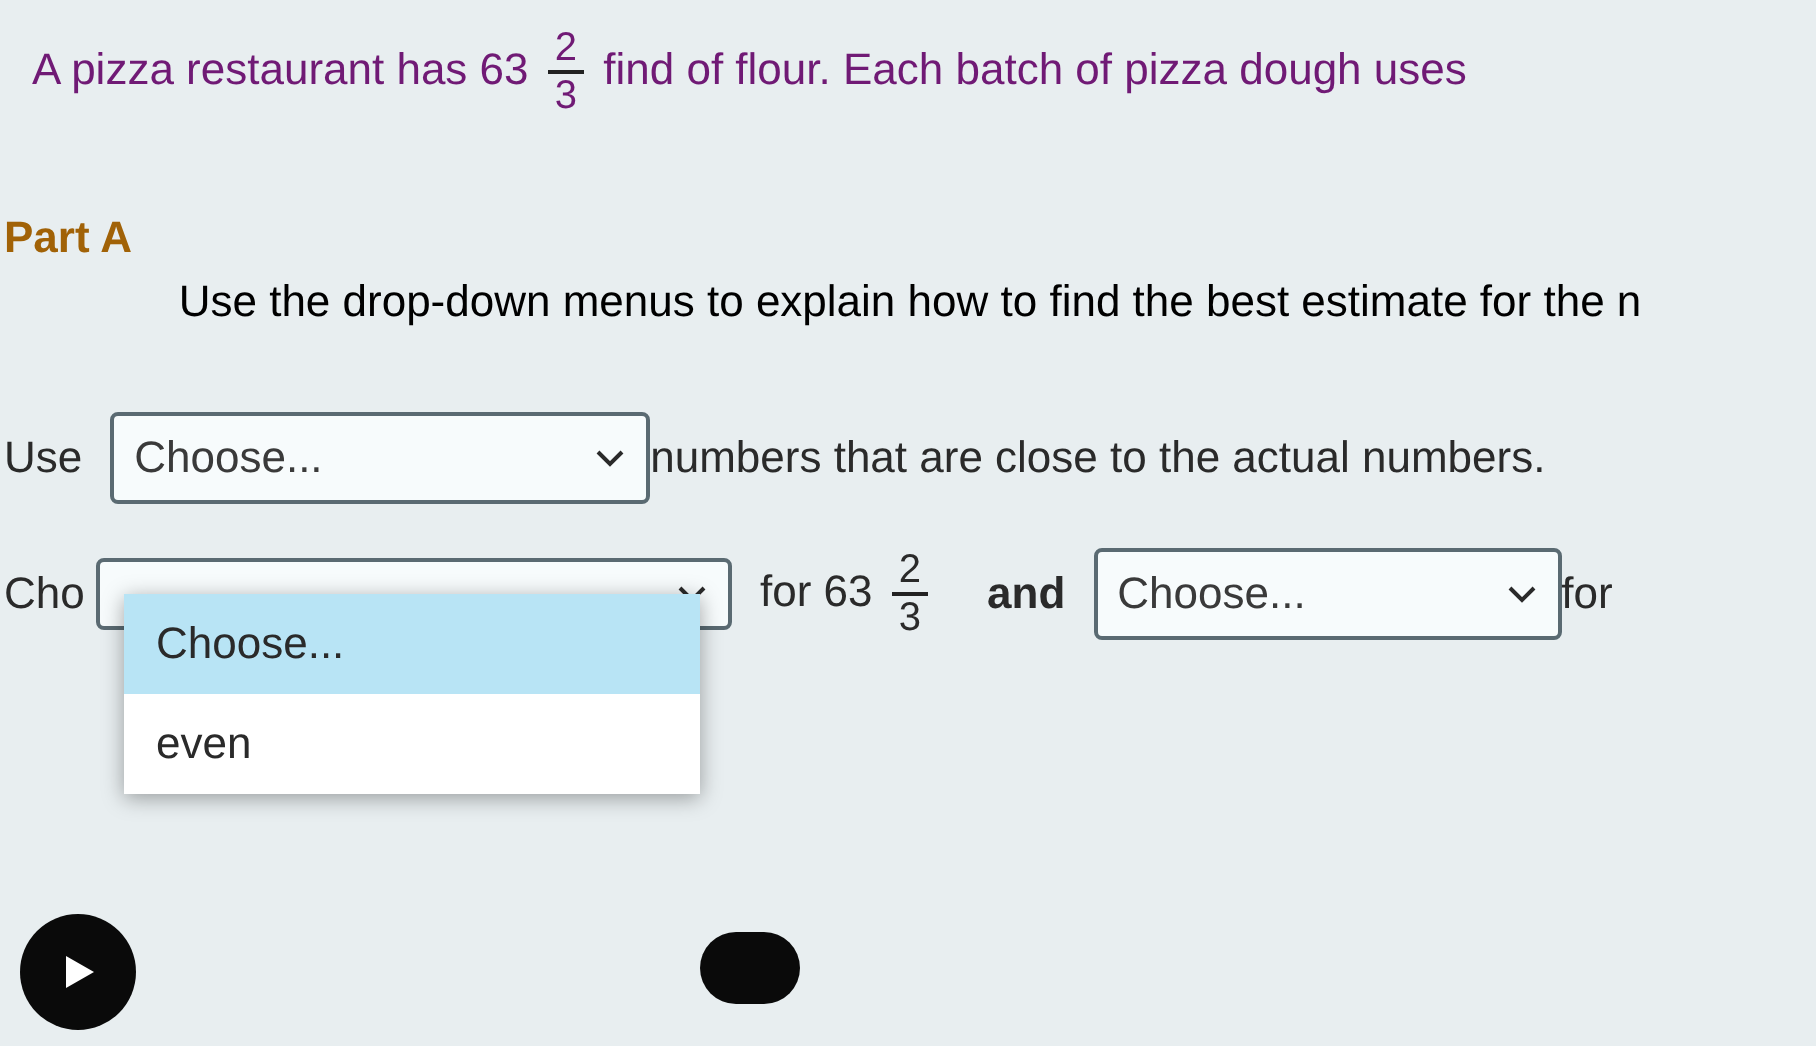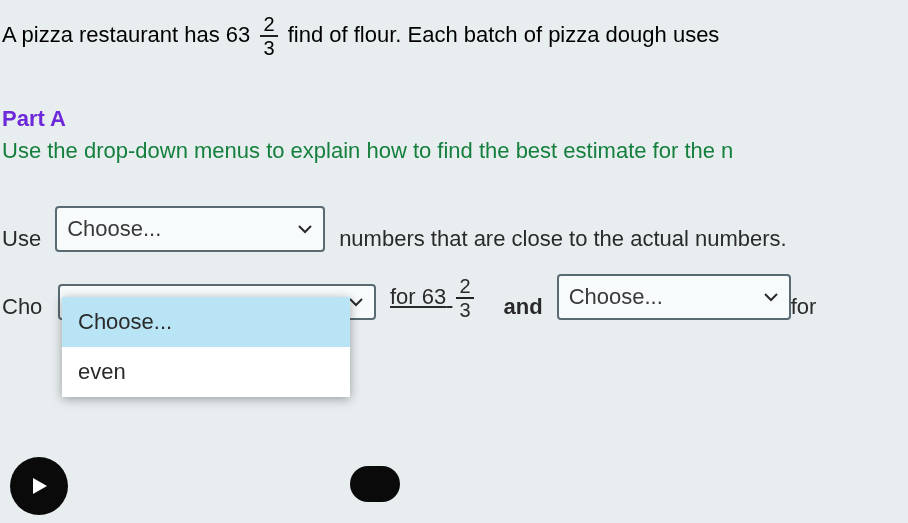--- a/index.html
+++ b/index.html
@@ -11,22 +11,22 @@
       font-family: Arial, Helvetica, sans-serif;
       background: #e8eef0;
       width: 908px;
       height: 523px;
       overflow: hidden;
       position: relative;
       color: #2a2a2a;
     }
     .problem-text {
       font-size: 22px;
-      padding: 14px 0 0 2px;
-      color: #000000;
+      padding: 14px 0 0 16px;
+      color: #701a75;
     }
     .fraction {
       display: inline-block;
       text-align: center;
       vertical-align: middle;
       font-size: 20px;
       line-height: 1;
       margin: 0 4px;
     }
     .fraction .num {
@@ -35,45 +35,46 @@
       padding: 0 3px 1px 3px;
     }
     .fraction .den {
       display: block;
       padding: 1px 3px 0 3px;
     }
     .part-label {
       font-weight: bold;
       font-size: 22px;
       margin: 48px 0 6px 2px;
-      color: #6d28d9;
+      color: #a16207;
     }
     .instruction {
       font-size: 22px;
-      color: #15803d;
+      color: #000000;
       margin: 0 0 0 2px;
+      text-align: center;
     }
     .row {
       display: flex;
-      align-items: flex-end;
+      align-items: center;
       margin-left: 2px;
       font-size: 22px;
       color: #2a2a2a;
     }
     .row1 {
       margin-top: 42px;
     }
     .row2 {
       margin-top: 22px;
     }
     .label-use {
       margin-right: 14px;
     }
     .label-cho {
-      margin-right: 10px;
+      margin-right: 0;
       width: 46px;
     }
     .select-box {
       border: 2px solid #5a6a72;
       background: #f7fbfc;
       border-radius: 4px;
       padding: 8px 10px;
       font-size: 22px;
       color: #3a3a3a;
       display: flex;
@@ -94,25 +95,24 @@
       width: 16px;
       height: 16px;
       flex-shrink: 0;
     }
     .chevron svg {
       width: 16px;
       height: 16px;
       display: block;
     }
     .after-text {
-      margin-left: 14px;
+      margin-left: 0;
     }
     .for-text {
       margin: 0 12px 0 14px;
-      text-decoration: underline;
     }
     .and-text {
       margin: 0 14px;
       font-weight: bold;
     }
     .for-text2 {
     }
     .dropdown-panel {
       position: absolute;
       left: 62px;

